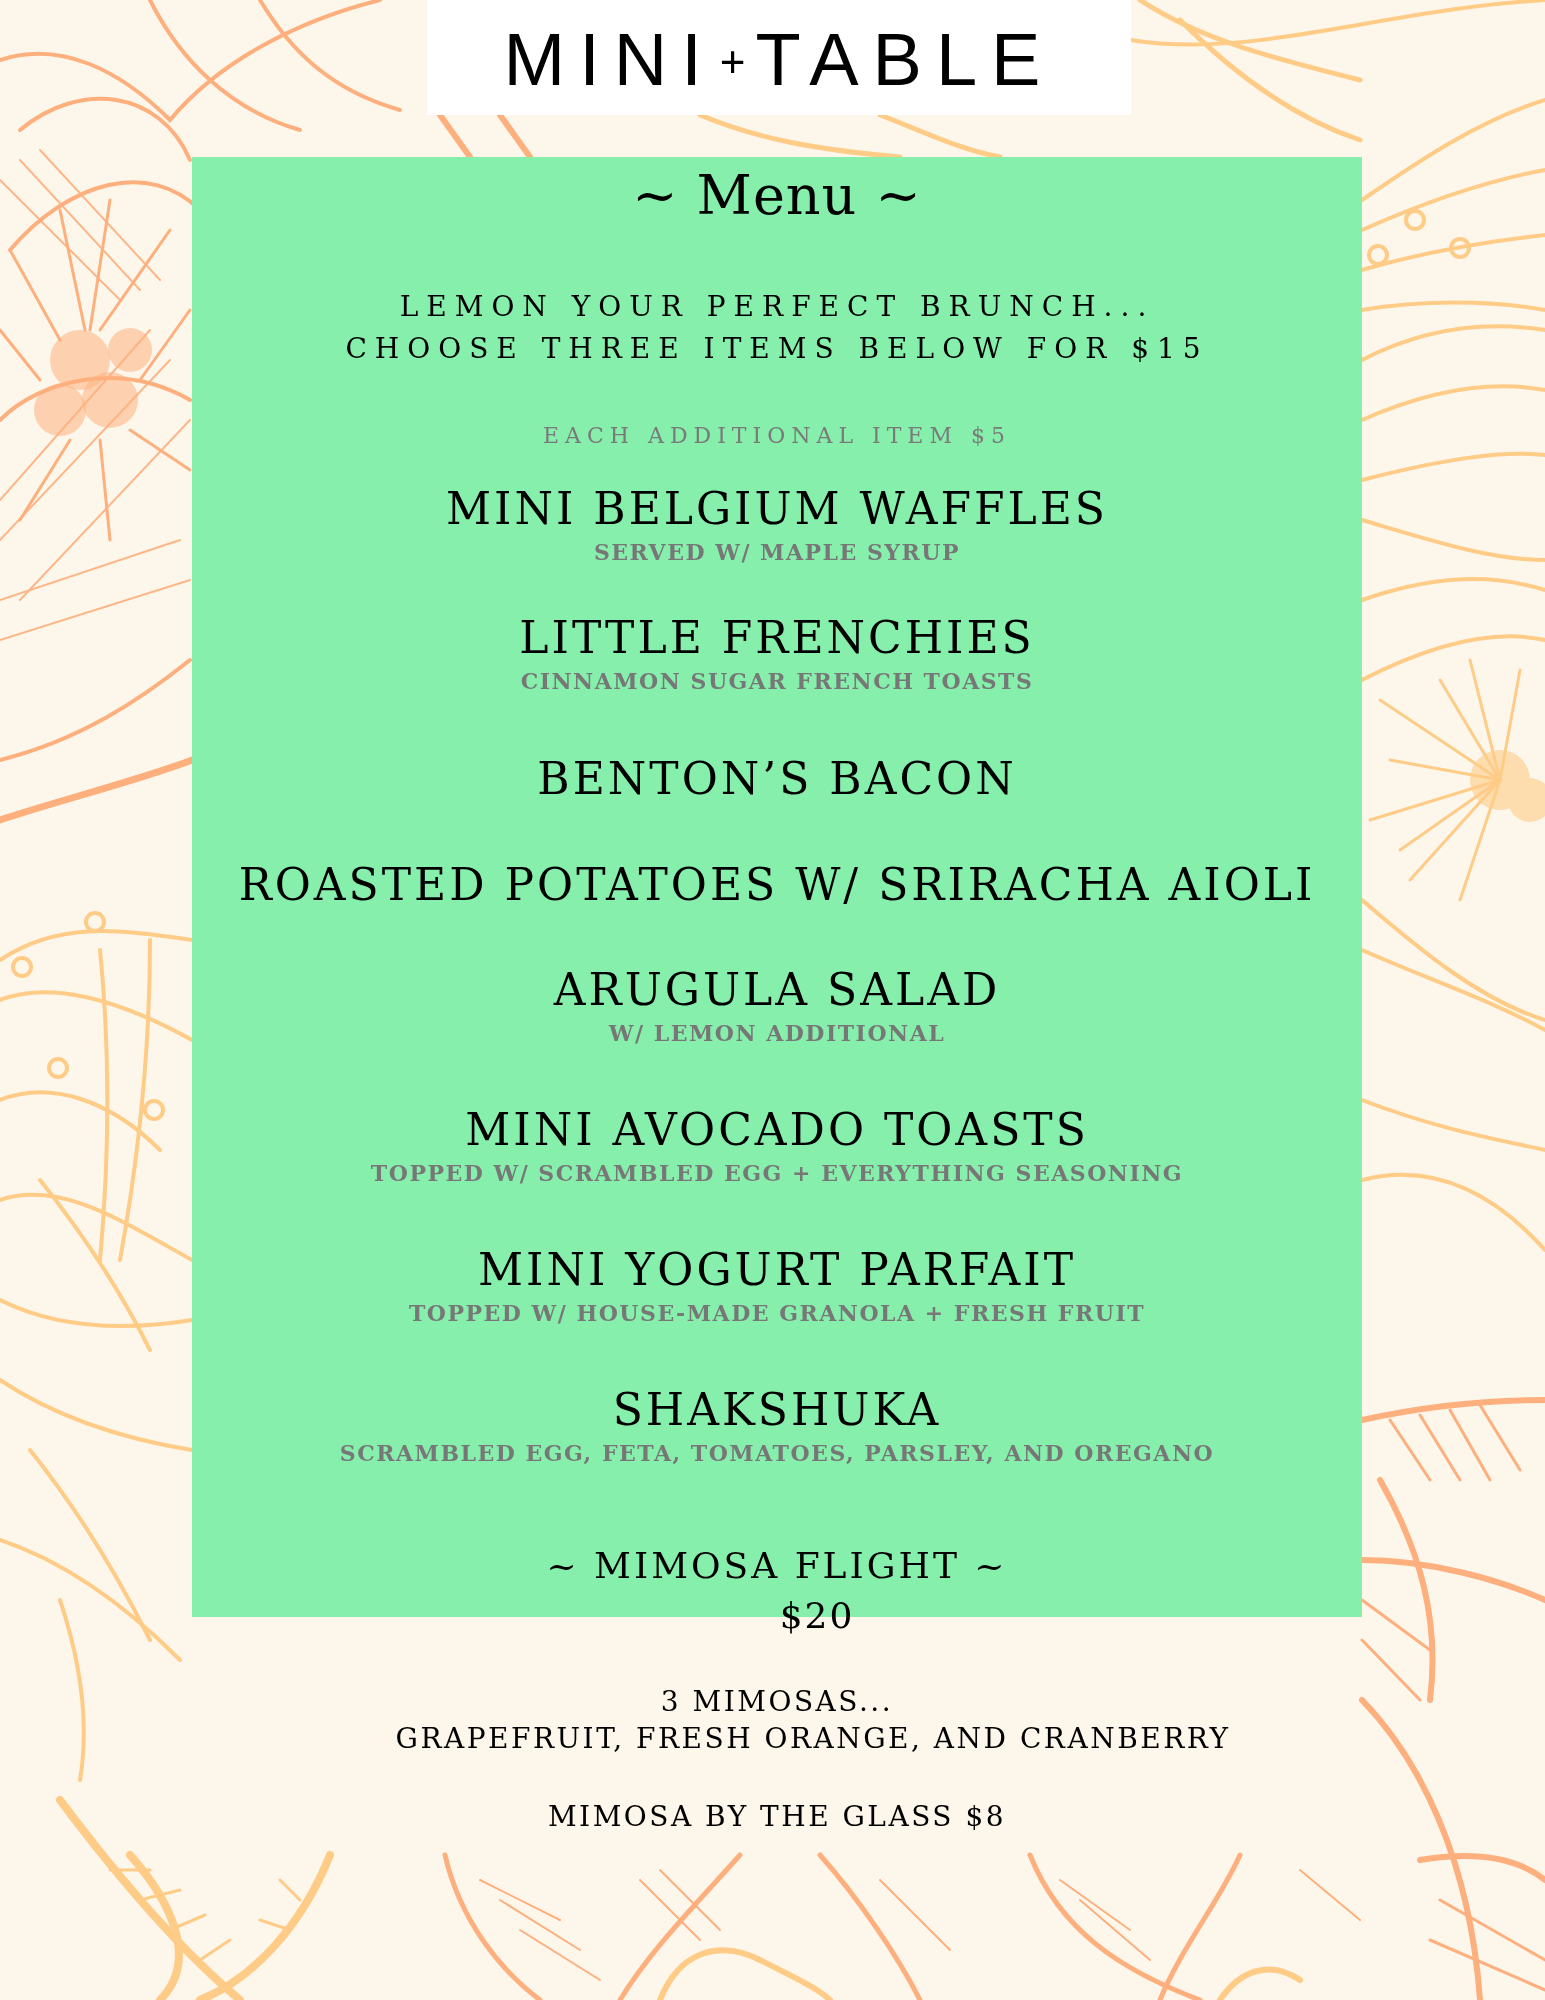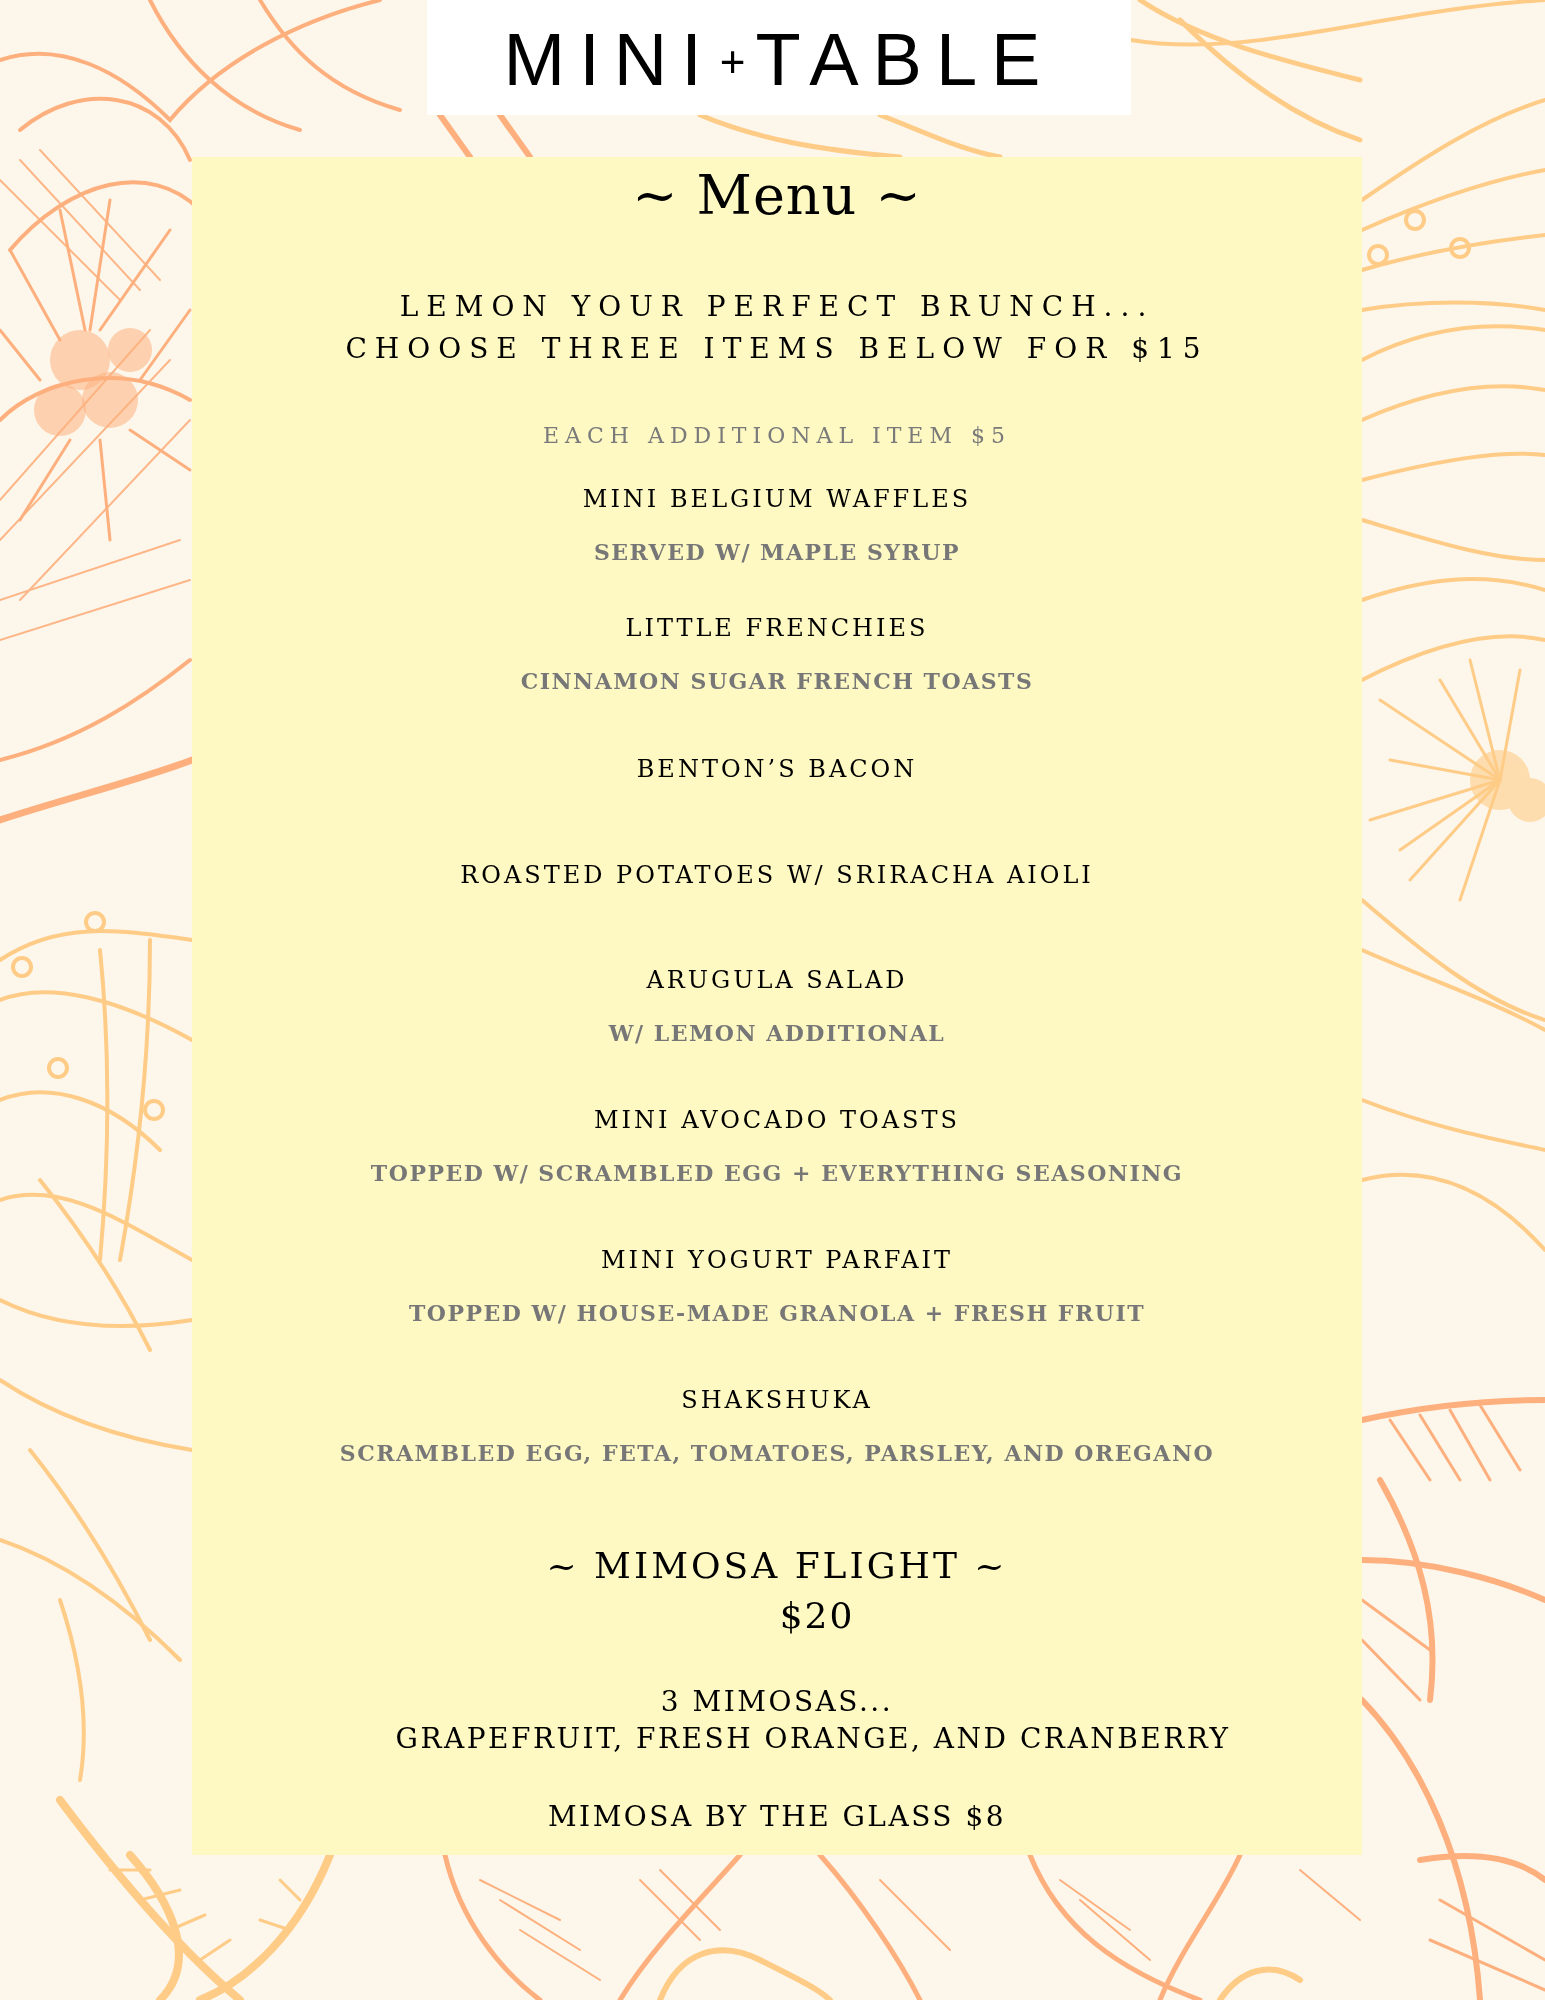--- a/index.html
+++ b/index.html
@@ -14,28 +14,28 @@
     position:absolute; left:427px; top:0; width:704px; height:115px;
     background:#fff; display:flex; align-items:center; justify-content:center;
   }
   .brand {
     font-family:"Liberation Sans", "DejaVu Sans", sans-serif;
     font-size:74px; letter-spacing:14px; font-weight:400; line-height:1;
     margin-top:4px; white-space:nowrap;
   }
   .brand .plus { font-size:44px; letter-spacing:10px; position:relative; top:-8px; margin-left:4px; }
   .card {
-    position:absolute; left:192px; top:157px; width:1170px; height:1698px;
-    background:#fef9c3;
+    position:absolute; left:192px; top:157px; width:1170px; height:1460px;
+    background:#86efac;
   }
   .t { position:absolute; left:0; width:1170px; text-align:center; white-space:nowrap; line-height:1; }
   .menu-title { font-size:54px; top:12px; letter-spacing:1px; }
   .intro { font-size:28px; letter-spacing:8px; font-weight:400; }
   .note { font-size:22px; letter-spacing:6px; color:#7a7a7a; }
-  .item { font-size:24px; letter-spacing:3px; }
+  .item { font-size:44px; letter-spacing:3px; }
   .desc { font-size:22px; letter-spacing:1.5px; color:#777;font-weight:bold; }
   .mimosa { font-size:36px; letter-spacing:3px; }
   .price { font-size:36px; letter-spacing:2px;padding-left:40px; }
   .detail { font-size:28px; letter-spacing:2.5px; }
 </style>
 </head>
 <body>
 
 <svg class="bg-art" viewBox="0 0 1545 2000" xmlns="http://www.w3.org/2000/svg" fill="none" stroke-linecap="round">
 

